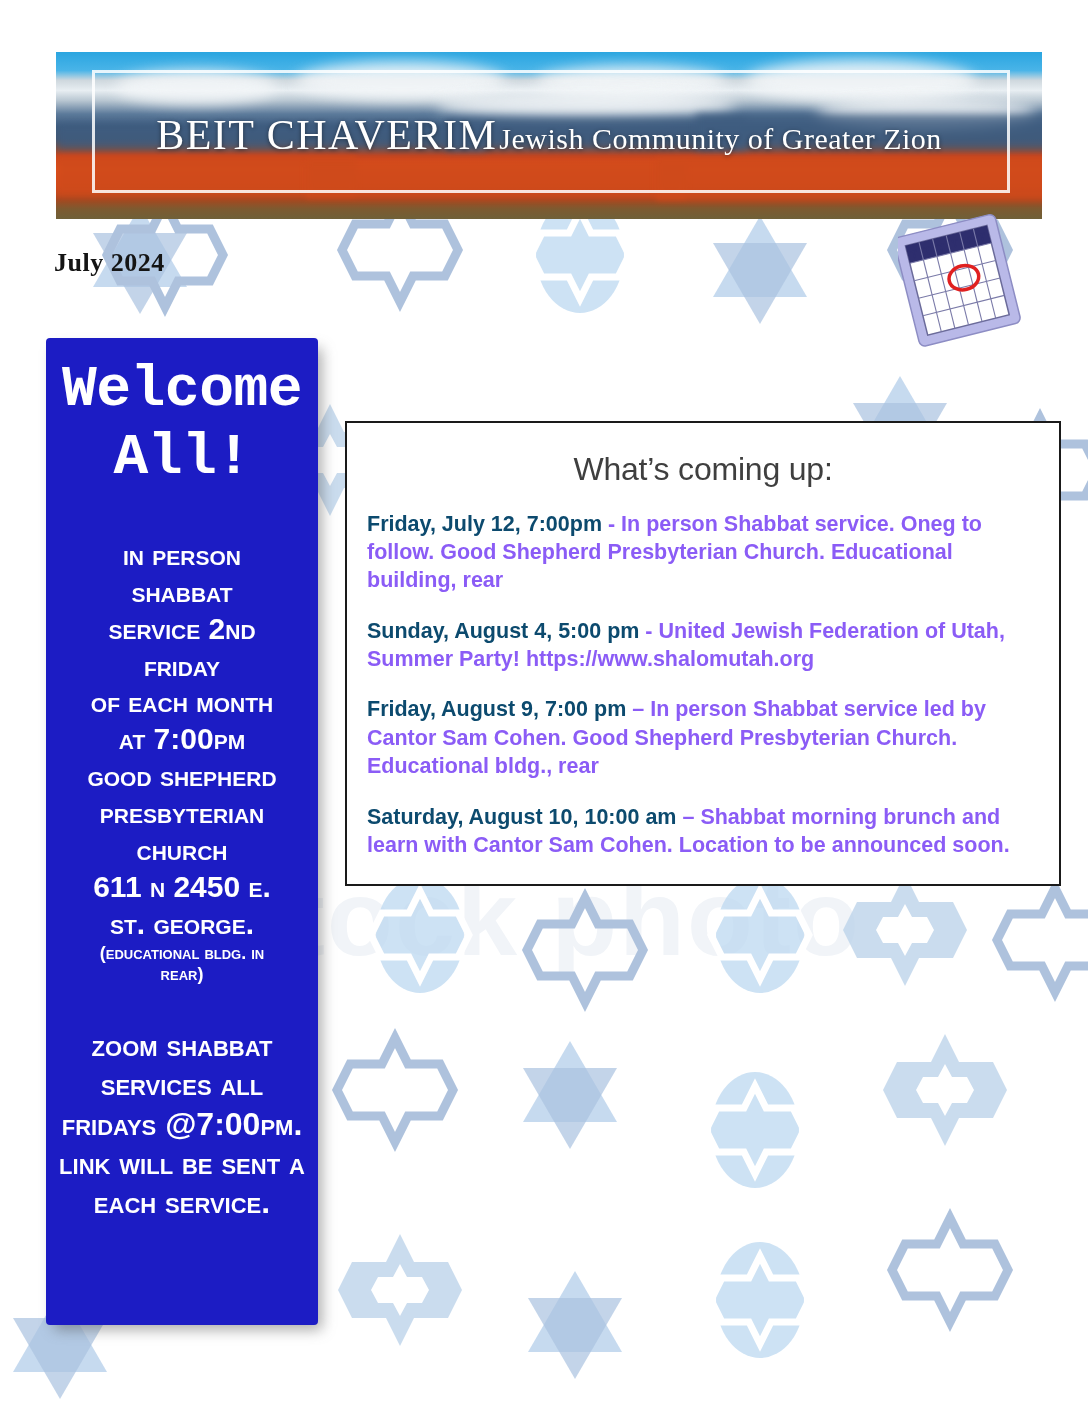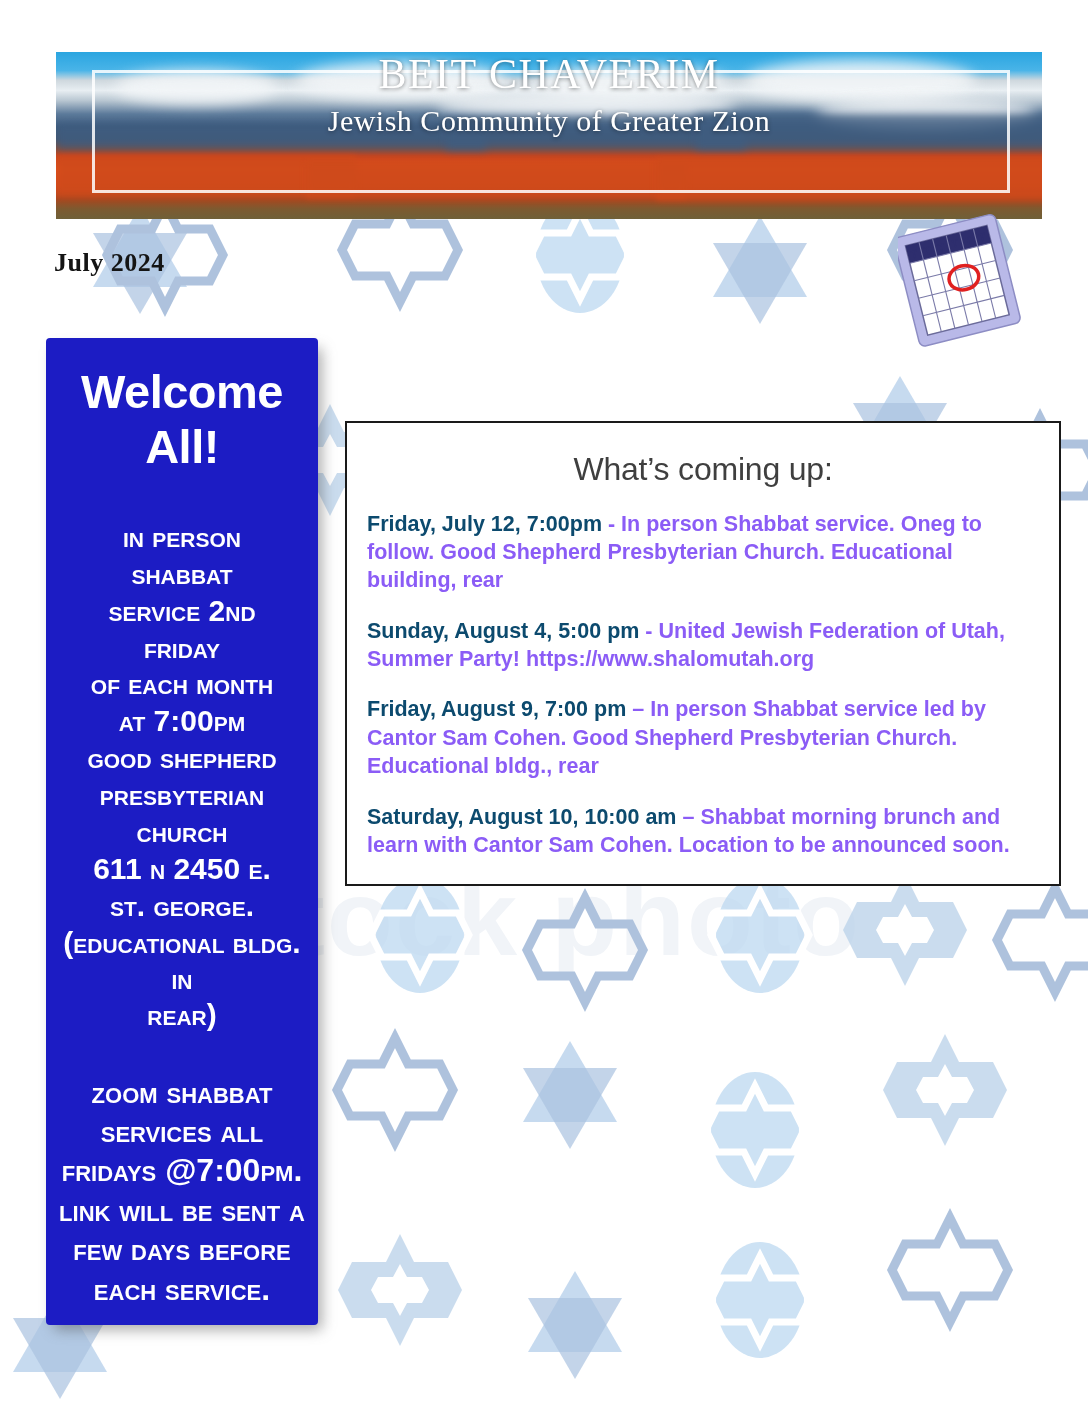--- a/index.html
+++ b/index.html
@@ -105,23 +105,23 @@
     bottom: 26px;
     border: 3px solid rgba(255,255,255,0.85);
     z-index: 4;
   }
   #banner-text {
     position: absolute;
     left: 0; top: 0;
     width: 100%; height: 100%;
     z-index: 5;
     display: flex;
-    flex-direction: column;
+    flex-direction: row;
     align-items: center;
-    justify-content: flex-start;
+    justify-content: center;
     gap: 2px;
   }
   #banner-line1 {
     font-family: "Liberation Serif", serif;
     font-size: 42px;
     color: #ffffff;
     letter-spacing: 1.5px;
     text-shadow: 0 1px 4px rgba(0,0,0,0.45);
     line-height: 1.05;
   }
@@ -179,47 +179,47 @@
     background: #1c1cc4;
     z-index: 4;
     border-radius: 4px;
     box-sizing: border-box;
     padding: 14px 10px 0 10px;
     color: #ffffff;
     text-align: center;
     overflow: hidden;
   }
   #sidebar-title {
-    font-family: Liberation Sans, sans-serif;
-    font-weight: bold;
-    font-size: 47px;
+    font-family: Liberation Mono, monospace;
+    font-weight: bold;
+    font-size: 58px;
     line-height: 1.18;
     letter-spacing: -0.5px;
-    margin-top: 12px;
+    margin-top: 4px;
   }
   .sb-block {
     font-family: "Liberation Sans", sans-serif;
     font-weight: bold;
   }
   .sb-line {
     display: block;
     font-variant: small-caps;
     text-transform: lowercase;
   }
   #sidebar-service {
     margin-top: 44px;
     font-size: 30px;
     line-height: 1.23;
   }
   #sidebar-address {
     font-size: 30px;
     line-height: 1.23;
   }
   .sb-small {
-    font-size: 30px;
+    font-size: 18px;
     line-height: 1.2;
   }
   #sidebar-zoom {
     margin-top: 40px;
     font-size: 32px;
     line-height: 1.23;
   }
 
   
   #events-box {
@@ -396,21 +396,20 @@
       <span class="sb-line">St. George.</span>
       <span class="sb-line sb-small">(Educational Bldg. in</span>
       <span class="sb-line sb-small">Rear)</span>
     </div>
 
     <div id="sidebar-zoom" class="sb-block">
       <span class="sb-line">Zoom Shabbat</span>
       <span class="sb-line">services all</span>
       <span class="sb-line">Fridays @7:00pm.</span>
       <span class="sb-line">Link will be sent a</span>
-      <span class="sb-line">few days before</span>
       <span class="sb-line">each service.</span>
     </div>
   </div>
 
   <div id="events-box">
     <div id="events-heading">What’s coming up:</div>
 
     <p class="event"><span class="when">Friday, July 12, 7:00pm</span><span class="what"> - In person Shabbat service. Oneg to follow. Good Shepherd Presbyterian Church. Educational building, rear</span></p>
 
     <p class="event"><span class="when">Sunday, August 4, 5:00 pm</span><span class="what"> - United Jewish Federation of Utah, Summer Party! https://www.shalomutah.org</span></p>

